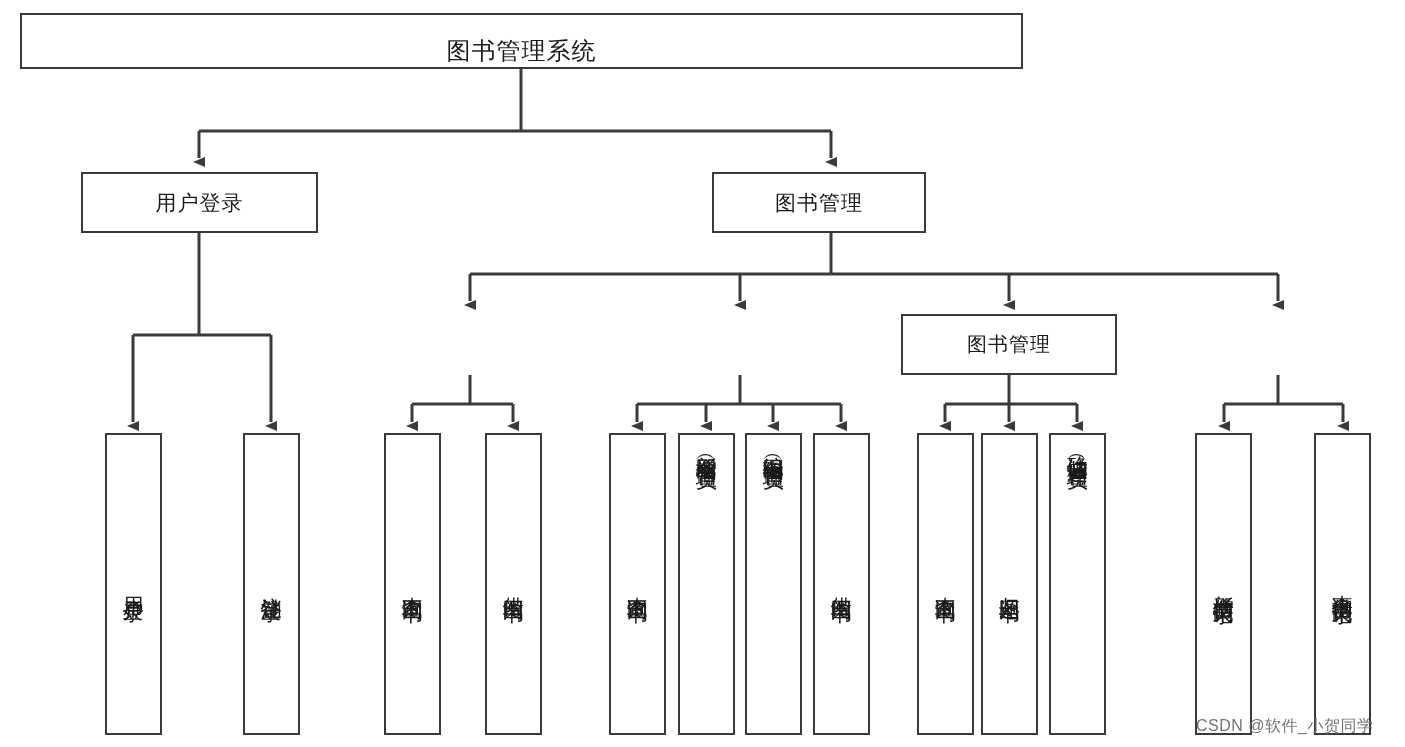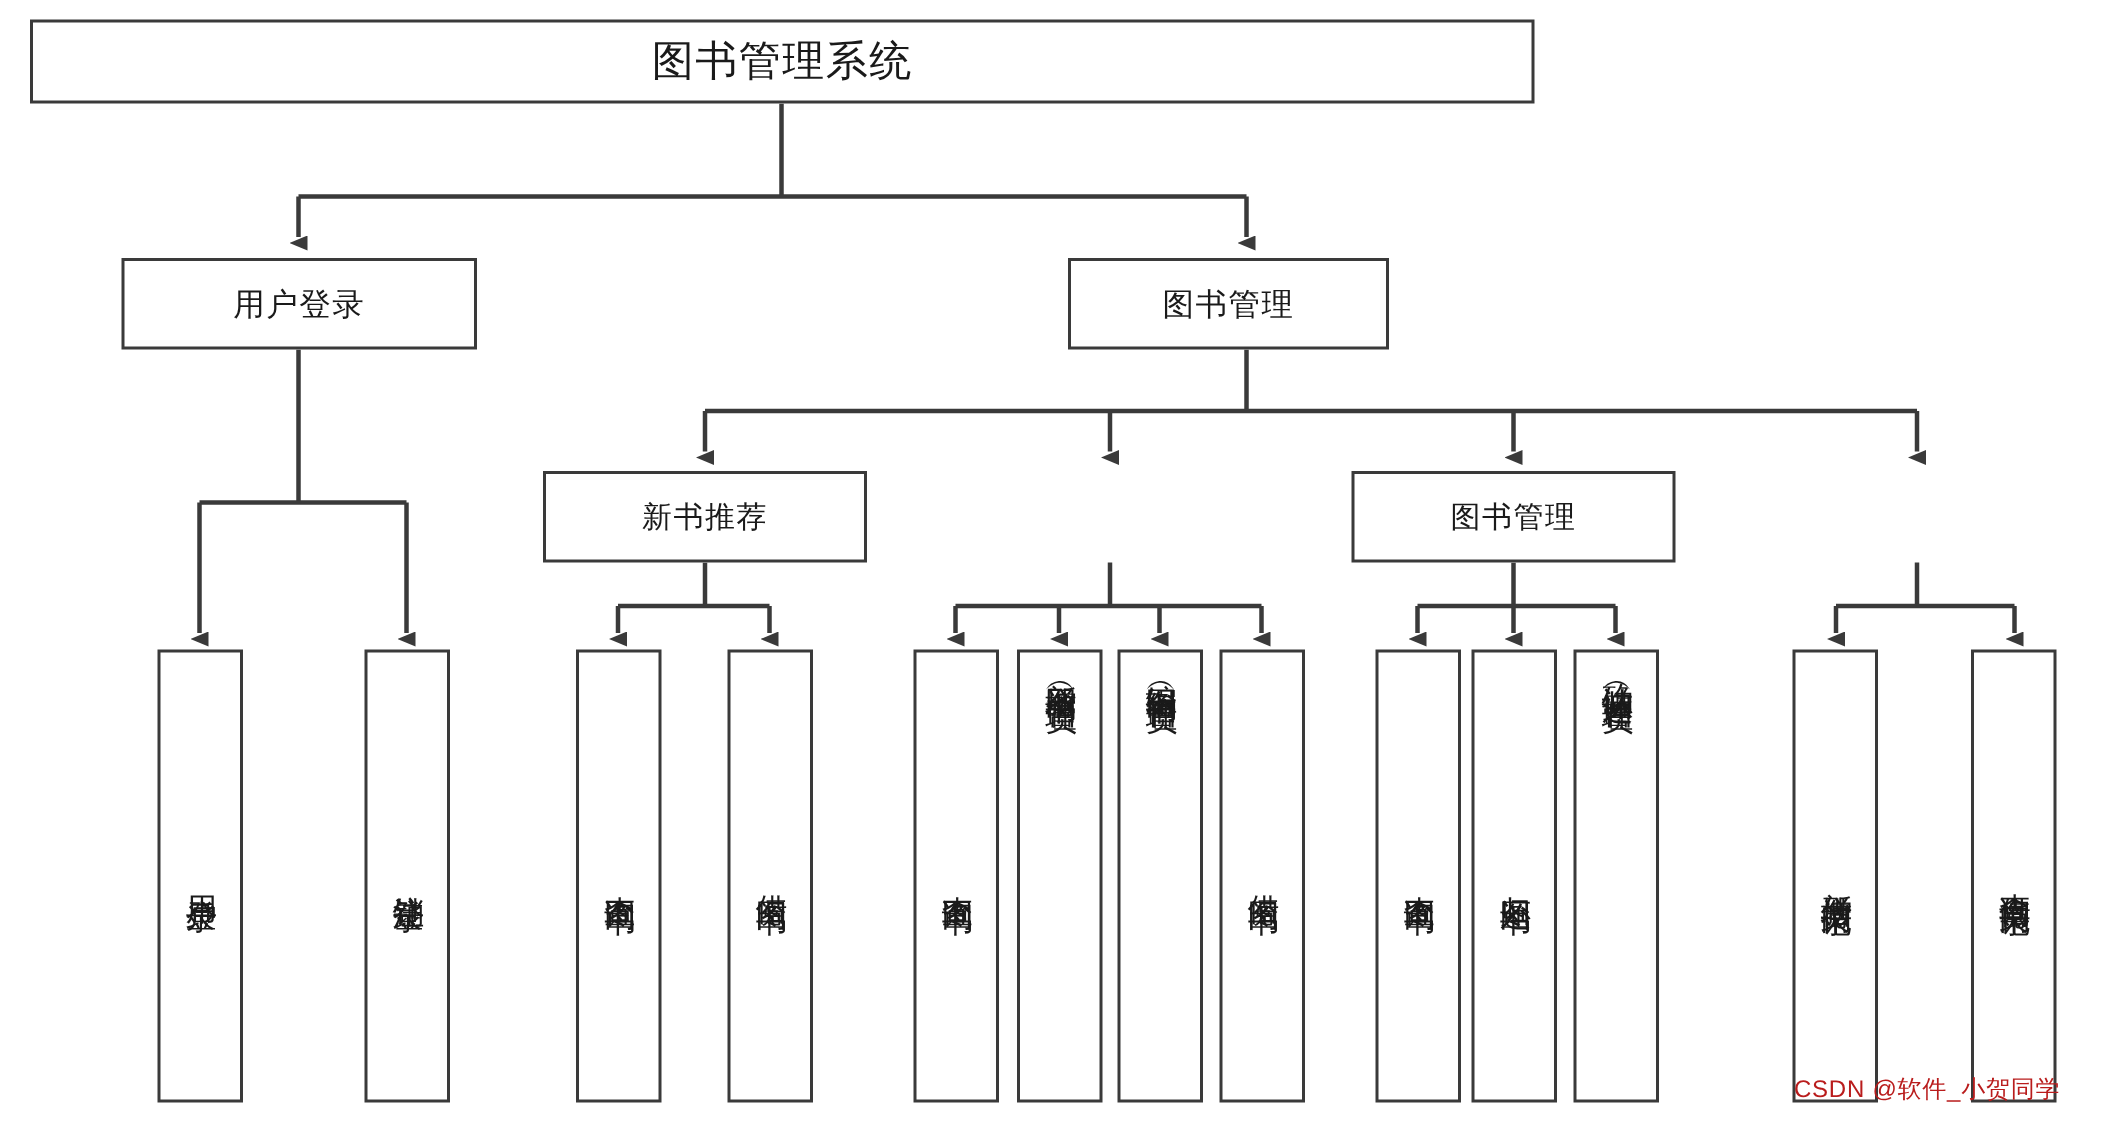--- a/index.html
+++ b/index.html
@@ -33,21 +33,22 @@
     display: flex;
     align-items: center;
     justify-content: center;
     color: #1a1a1a;
   }
   .node.hz {
     font-size: 21px;
     letter-spacing: 1px;
   }
   .node.root {
-    font-size: 28px;
+    font-size: 24px;
+    align-items: flex-end;
   }
   .node.lvl2 {
     font-size: 21px;
   }
   .node.lvl3 {
     font-size: 20px;
   }
   .node.leaf {
     align-items: center;
     justify-content: center;
@@ -64,21 +65,21 @@
     text-align: center;
   }
   .leaf-top .vtext {
     align-self: flex-start;
   }
   .watermark {
     position: absolute;
     left: 1196px;
     top: 716px;
     font-size: 16px;
-    color: #b91c1c;
+    color: #737373;
     white-space: nowrap;
     letter-spacing: 0.5px;
   }
 </style>
 </head>
 <body>
 
 <div id="canvas">
 
   <svg id="wires" viewBox="0 0 1405 747" xmlns="http://www.w3.org/2000/svg">
@@ -136,23 +137,20 @@
   </div>
 
   <div class="node lvl2 hz" style="left:81px; top:172px; width:237px; height:61px;">
     <span>用户登录</span>
   </div>
 
   <div class="node lvl2 hz" style="left:712px; top:172px; width:214px; height:61px;">
     <span>图书管理</span>
   </div>
 
-  <div class="node lvl3 hz" style="left:362px; top:314px; width:216px; height:61px;">
-    <span>新书推荐</span>
-  </div>
 
 
   <div class="node lvl3 hz" style="left:901px; top:314px; width:216px; height:61px;">
     <span>图书管理</span>
   </div>
 
 
   <div class="node leaf" style="left:105px; top:433px; width:57px; height:302px;">
     <span class="vtext">用户登录</span>
   </div>

